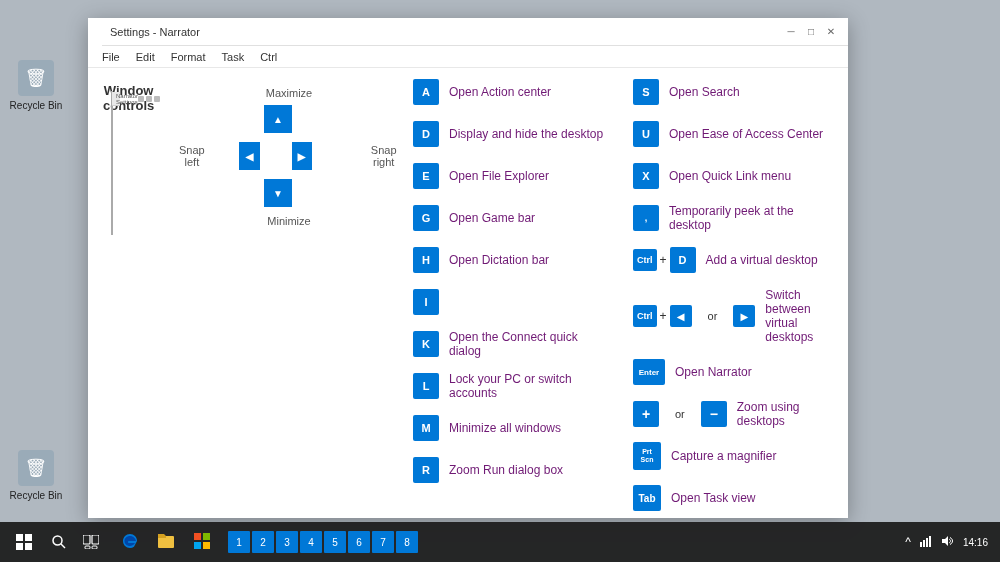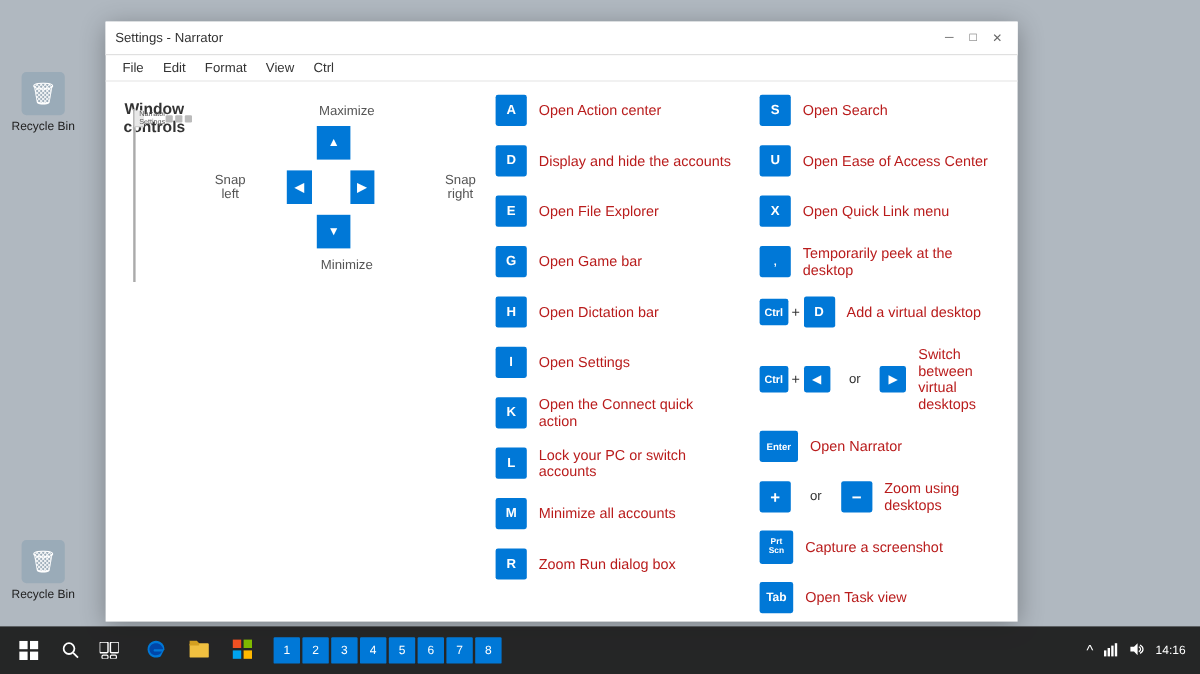--- a/index.html
+++ b/index.html
@@ -57,20 +57,21 @@
     }
 
     .dialog-titlebar {
       background: white;
       height: 28px;
       display: flex;
       align-items: center;
       padding: 5px 8px;
       border-bottom: 1px solid #e0e0e0;
       flex-shrink: 0;
+      margin-left: 14px;
     }
     .dialog-title {
       font-size: 11px;
       color: #333;
       flex: 1;
     }
     .titlebar-btn {
       width: 18px;
       height: 18px;
       display: flex;
@@ -257,21 +258,21 @@
       padding: 2px 2px;
     }
 
     .key-badge.tab-key {
       font-size: 10px;
       min-width: 28px;
     }
 
     .shortcut-text {
       font-size: 12px;
-      color: #b91c1c;
+      color: #701a75;
       margin-left: 10px;
       flex: 1;
     }
 
     .plus-sign {
       font-size: 12px;
       color: #333;
       margin: 0 3px;
     }
 
@@ -413,21 +414,21 @@
       <span class="dialog-title">Settings - Narrator</span>
       <div class="titlebar-btn">─</div>
       <div class="titlebar-btn">□</div>
       <div class="titlebar-btn close">✕</div>
     </div>
 
     <div class="dialog-menubar">
       <div class="menu-item">File</div>
       <div class="menu-item">Edit</div>
       <div class="menu-item">Format</div>
-      <div class="menu-item">View</div>
+      <div class="menu-item">Task</div>
       <div class="menu-item">Ctrl</div>
     </div>
 
     <div class="dialog-body">
 
       <div class="left-panel">
         <div class="preview-image">
           <div class="preview-inner">
             <div class="preview-titlebar">
               <span style="font-size:6px;color:#555;">Narrator Settings</span>
@@ -477,49 +478,48 @@
 
       <div class="right-panel">
 
         <div class="shortcut-column">
           <div class="shortcut-row">
             <span class="key-badge">A</span>
             <span class="shortcut-text">Open Action center</span>
           </div>
           <div class="shortcut-row">
             <span class="key-badge">D</span>
-            <span class="shortcut-text">Display and hide the accounts</span>
+            <span class="shortcut-text">Display and hide the desktop</span>
           </div>
           <div class="shortcut-row">
             <span class="key-badge">E</span>
             <span class="shortcut-text">Open File Explorer</span>
           </div>
           <div class="shortcut-row">
             <span class="key-badge">G</span>
             <span class="shortcut-text">Open Game bar</span>
           </div>
           <div class="shortcut-row">
             <span class="key-badge">H</span>
             <span class="shortcut-text">Open Dictation bar</span>
           </div>
           <div class="shortcut-row">
             <span class="key-badge">I</span>
-            <span class="shortcut-text">Open Settings</span>
           </div>
           <div class="shortcut-row">
             <span class="key-badge">K</span>
-            <span class="shortcut-text">Open the Connect quick action</span>
+            <span class="shortcut-text">Open the Connect quick dialog</span>
           </div>
           <div class="shortcut-row">
             <span class="key-badge">L</span>
             <span class="shortcut-text">Lock your PC or switch accounts</span>
           </div>
           <div class="shortcut-row">
             <span class="key-badge">M</span>
-            <span class="shortcut-text">Minimize all accounts</span>
+            <span class="shortcut-text">Minimize all windows</span>
           </div>
           <div class="shortcut-row">
             <span class="key-badge">R</span>
             <span class="shortcut-text">Zoom Run dialog box</span>
           </div>
         </div>
 
         <div class="shortcut-column">
           <div class="shortcut-row">
             <span class="key-badge">S</span>
@@ -556,21 +556,21 @@
             <span class="shortcut-text">Open Narrator</span>
           </div>
           <div class="shortcut-row">
             <span class="key-badge" style="font-size:14px;">+</span>
             <span class="or-text">or</span>
             <span class="key-badge" style="font-size:14px;">−</span>
             <span class="shortcut-text">Zoom using desktops</span>
           </div>
           <div class="shortcut-row">
             <span class="key-badge prtscn-key">Prt<br>Scn</span>
-            <span class="shortcut-text">Capture a screenshot</span>
+            <span class="shortcut-text">Capture a magnifier</span>
           </div>
           <div class="shortcut-row">
             <span class="key-badge tab-key">Tab</span>
             <span class="shortcut-text">Open Task view</span>
           </div>
         </div>
       </div>
     </div>
   </div>
 

